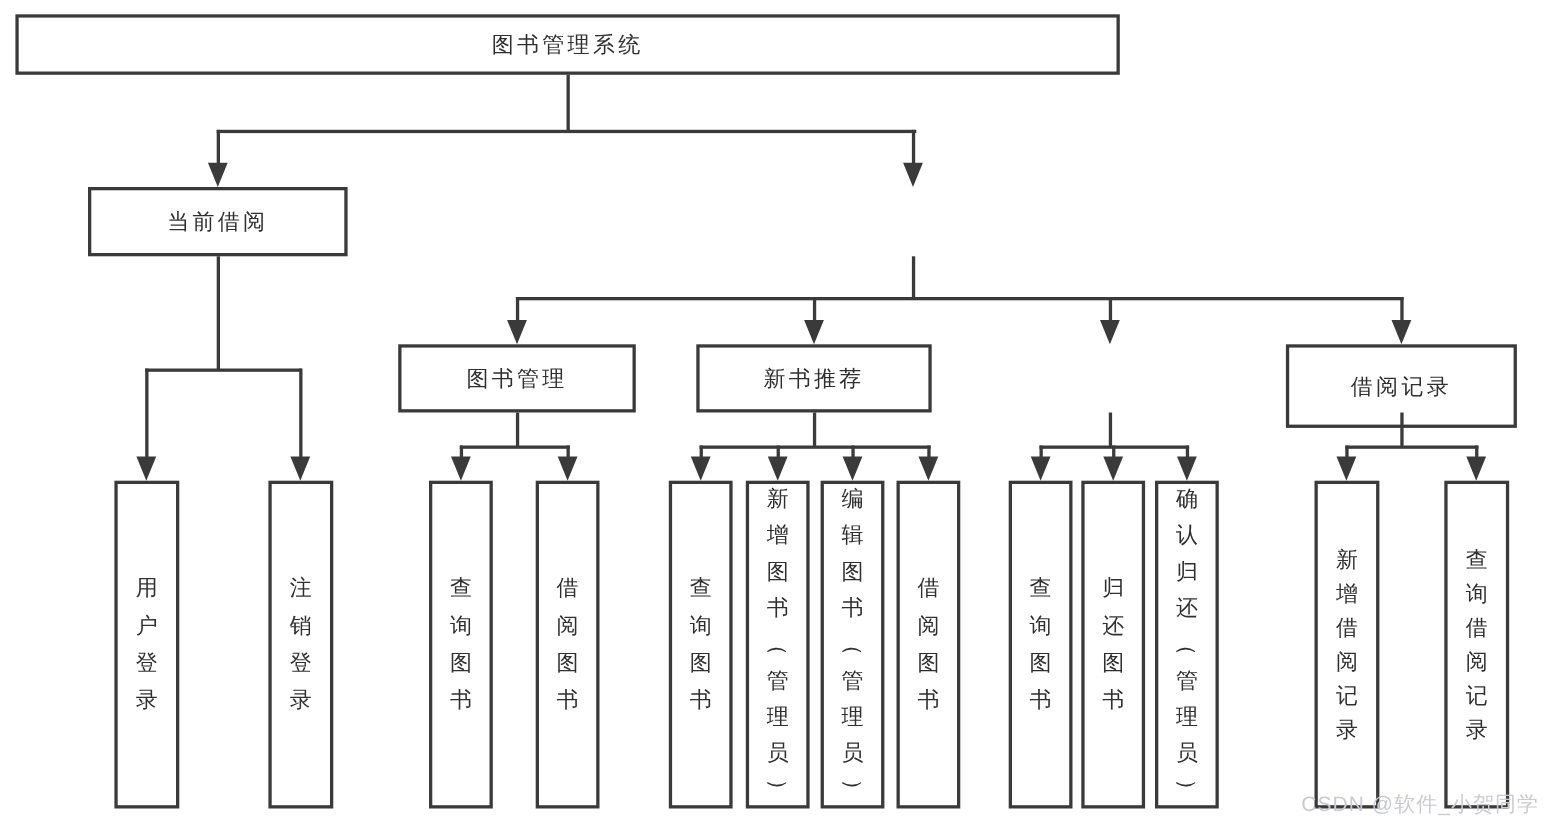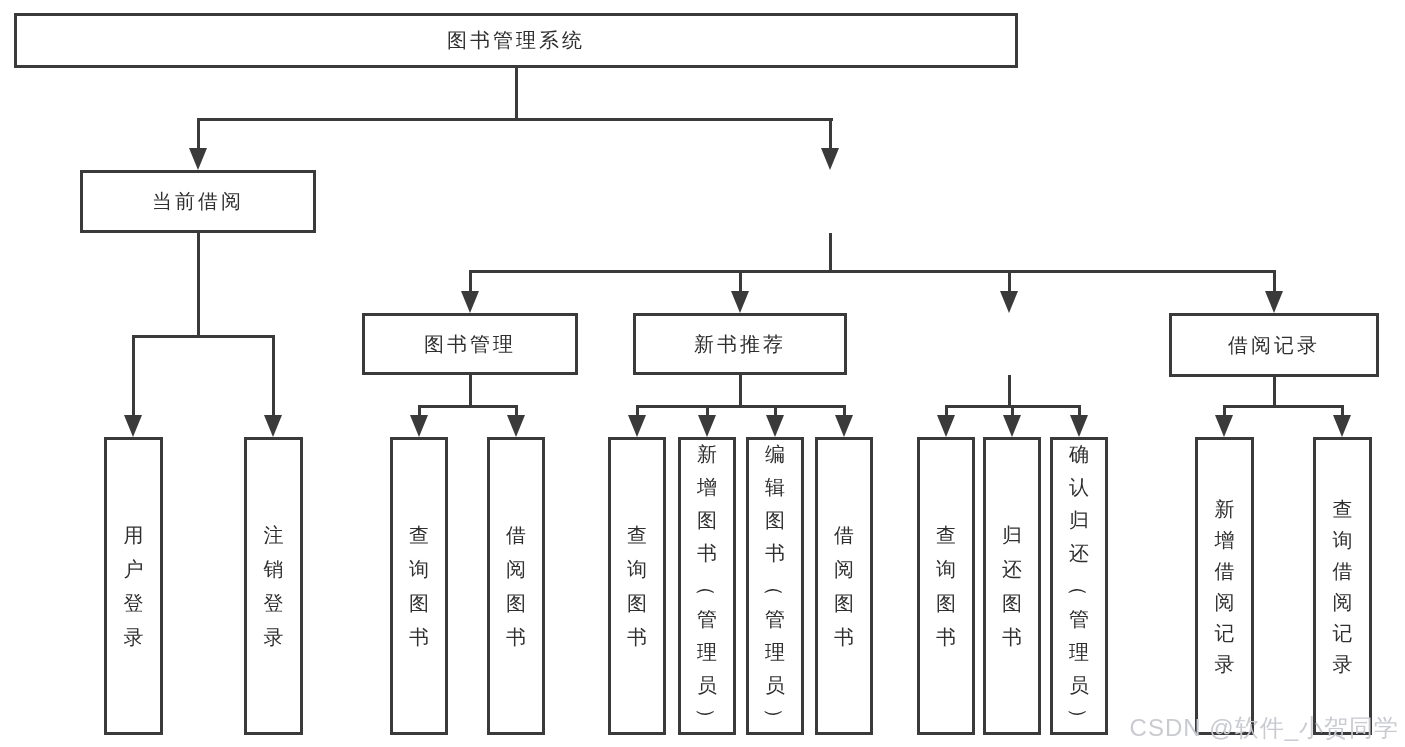--- a/index.html
+++ b/index.html
@@ -26,21 +26,21 @@
   .vl,.hl{position:absolute;background:var(--line);}
   .vl{width:3px;}
   .hl{height:3px;}
   .arrow{
     position:absolute;width:0;height:0;
     border-left:9px solid transparent;border-right:9px solid transparent;
     border-top:22px solid var(--line);
   }
   .watermark{
     position:absolute;right:6px;bottom:3px;
-    font-size:24px;color:var(--wm);letter-spacing:1px;white-space:nowrap;
+    font-size:19px;color:var(--wm);letter-spacing:1px;white-space:nowrap;
   }
 </style>
 </head>
 <body>
 
 <div class="stage">
 
   <div class="box" style="left:14px;top:13px;width:1004px;height:55px">
     <span>图书管理系统</span>
   </div>
@@ -79,21 +79,21 @@
     <div class="vl" style="left:1273px;top:270px;height:25px"></div>
     <div class="arrow" style="left:1265px;top:291px"></div>
   </div>
 
   <div class="box" style="left:362px;top:313px;width:216px;height:62px">
     <span>图书管理</span>
   </div>
   <div class="box" style="left:633px;top:313px;width:214px;height:62px">
     <span>新书推荐</span>
   </div>
-  <div class="box" style="left:1169px;top:313px;width:210px;height:64px">
+  <div class="box" style="left:1169px;top:313px;width:210px;height:76px">
     <span>借阅记录</span>
   </div>
 
   <div>
     <div class="vl" style="left:469px;top:375px;height:32px"></div>
     <div class="hl" style="left:418px;top:405px;width:100px"></div>
     <div class="vl" style="left:418px;top:405px;height:14px"></div>
     <div class="arrow" style="left:410px;top:415px"></div>
     <div class="vl" style="left:515px;top:405px;height:14px"></div>
     <div class="arrow" style="left:507px;top:415px"></div>

